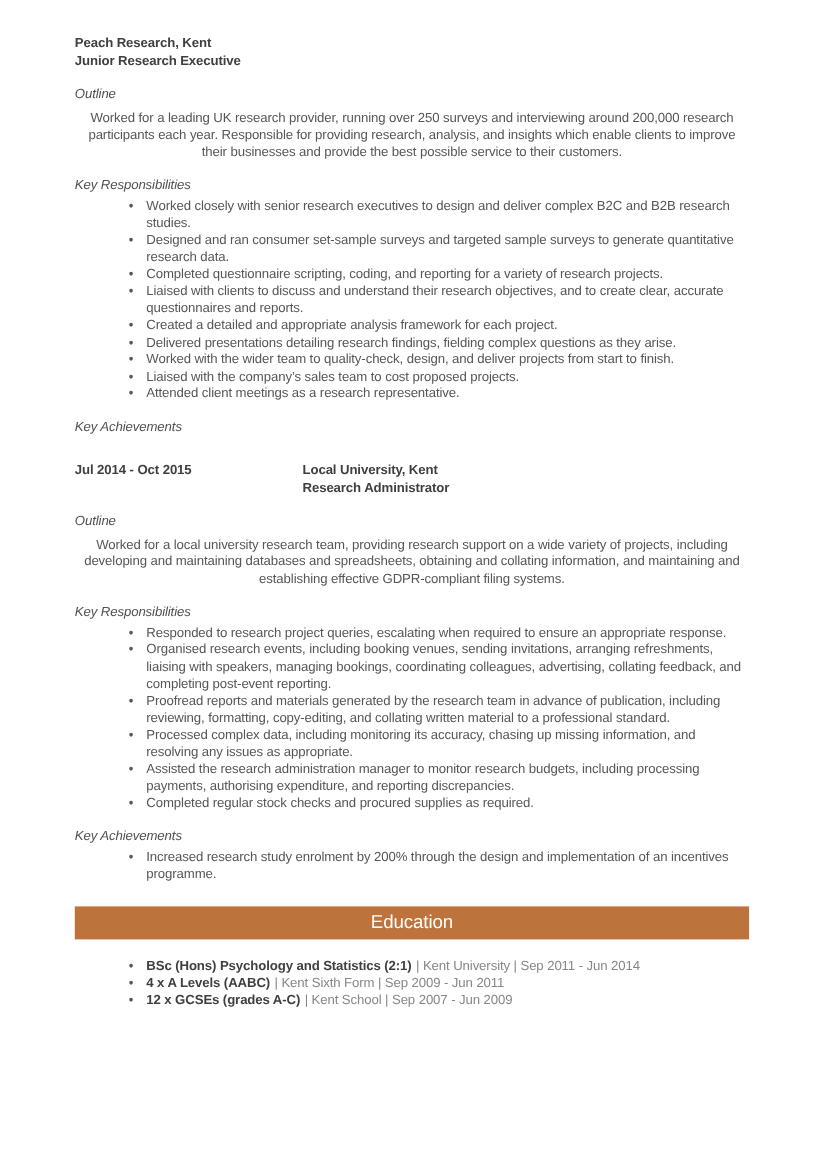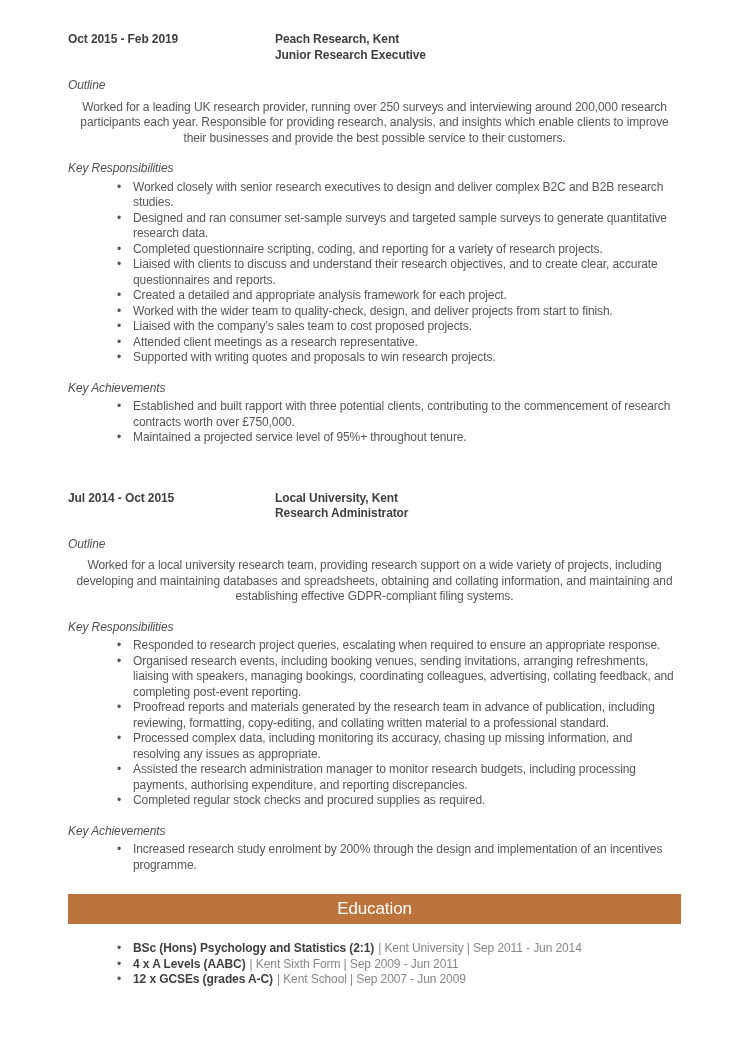--- a/index.html
+++ b/index.html
@@ -44,21 +44,21 @@
     padding: 0;
     list-style: none;
   }
   ul.bullets li { position: relative; padding-left: 18px; }
   ul.bullets li::before {
     content: "\2022";
     position: absolute;
     left: 2px;
     top: 0;
   }
-  .job2 { margin-top: 45px; }
+  .job2 { margin-top: 24px; }
   .edu-banner {
     margin-top: 21px;
     height: 30px;
     background: var(--banner-bg, #bd743c);
     color: var(--banner-text, #ffffff);
     display: flex;
     align-items: center;
     justify-content: center;
     font-weight: normal;
     font-size: 17px;
@@ -90,45 +90,40 @@
   }
 </style>
 </head>
 <body>
 
 <div class="page">
   <div class="content">
 
     <section class="job">
       <div class="job-header">
-        <div class="job-dates">Oct 2015 - Feb 2019</div>
         <div class="job-org">
           <div>Peach Research, Kent</div>
           <div>Junior Research Executive</div>
         </div>
       </div>
       <div class="label">Outline</div>
       <p class="para">Worked for a leading UK research provider, running over 250 surveys and interviewing around 200,000 research participants each year. Responsible for providing research, analysis, and insights which enable clients to improve their businesses and provide the best possible service to their customers.</p>
       <div class="label">Key Responsibilities</div>
       <ul class="bullets">
         <li>Worked closely with senior research executives to design and deliver complex B2C and B2B research studies.</li>
         <li>Designed and ran consumer set-sample surveys and targeted sample surveys to generate quantitative research data.</li>
         <li>Completed questionnaire scripting, coding, and reporting for a variety of research projects.</li>
         <li>Liaised with clients to discuss and understand their research objectives, and to create clear, accurate questionnaires and reports.</li>
         <li>Created a detailed and appropriate analysis framework for each project.</li>
+        <li>Delivered presentations detailing research findings, fielding complex questions as they arise.</li>
         <li>Worked with the wider team to quality-check, design, and deliver projects from start to finish.</li>
         <li>Liaised with the company’s sales team to cost proposed projects.</li>
         <li>Attended client meetings as a research representative.</li>
-        <li>Supported with writing quotes and proposals to win research projects.</li>
       </ul>
       <div class="label">Key Achievements</div>
-      <ul class="bullets">
-        <li>Established and built rapport with three potential clients, contributing to the commencement of research contracts worth over £750,000.</li>
-        <li>Maintained a projected service level of 95%+ throughout tenure.</li>
-      </ul>
     </section>
 
     <section class="job job2">
       <div class="job-header">
         <div class="job-dates">Jul 2014 - Oct 2015</div>
         <div class="job-org">
           <div>Local University, Kent</div>
           <div>Research Administrator</div>
         </div>
       </div>

